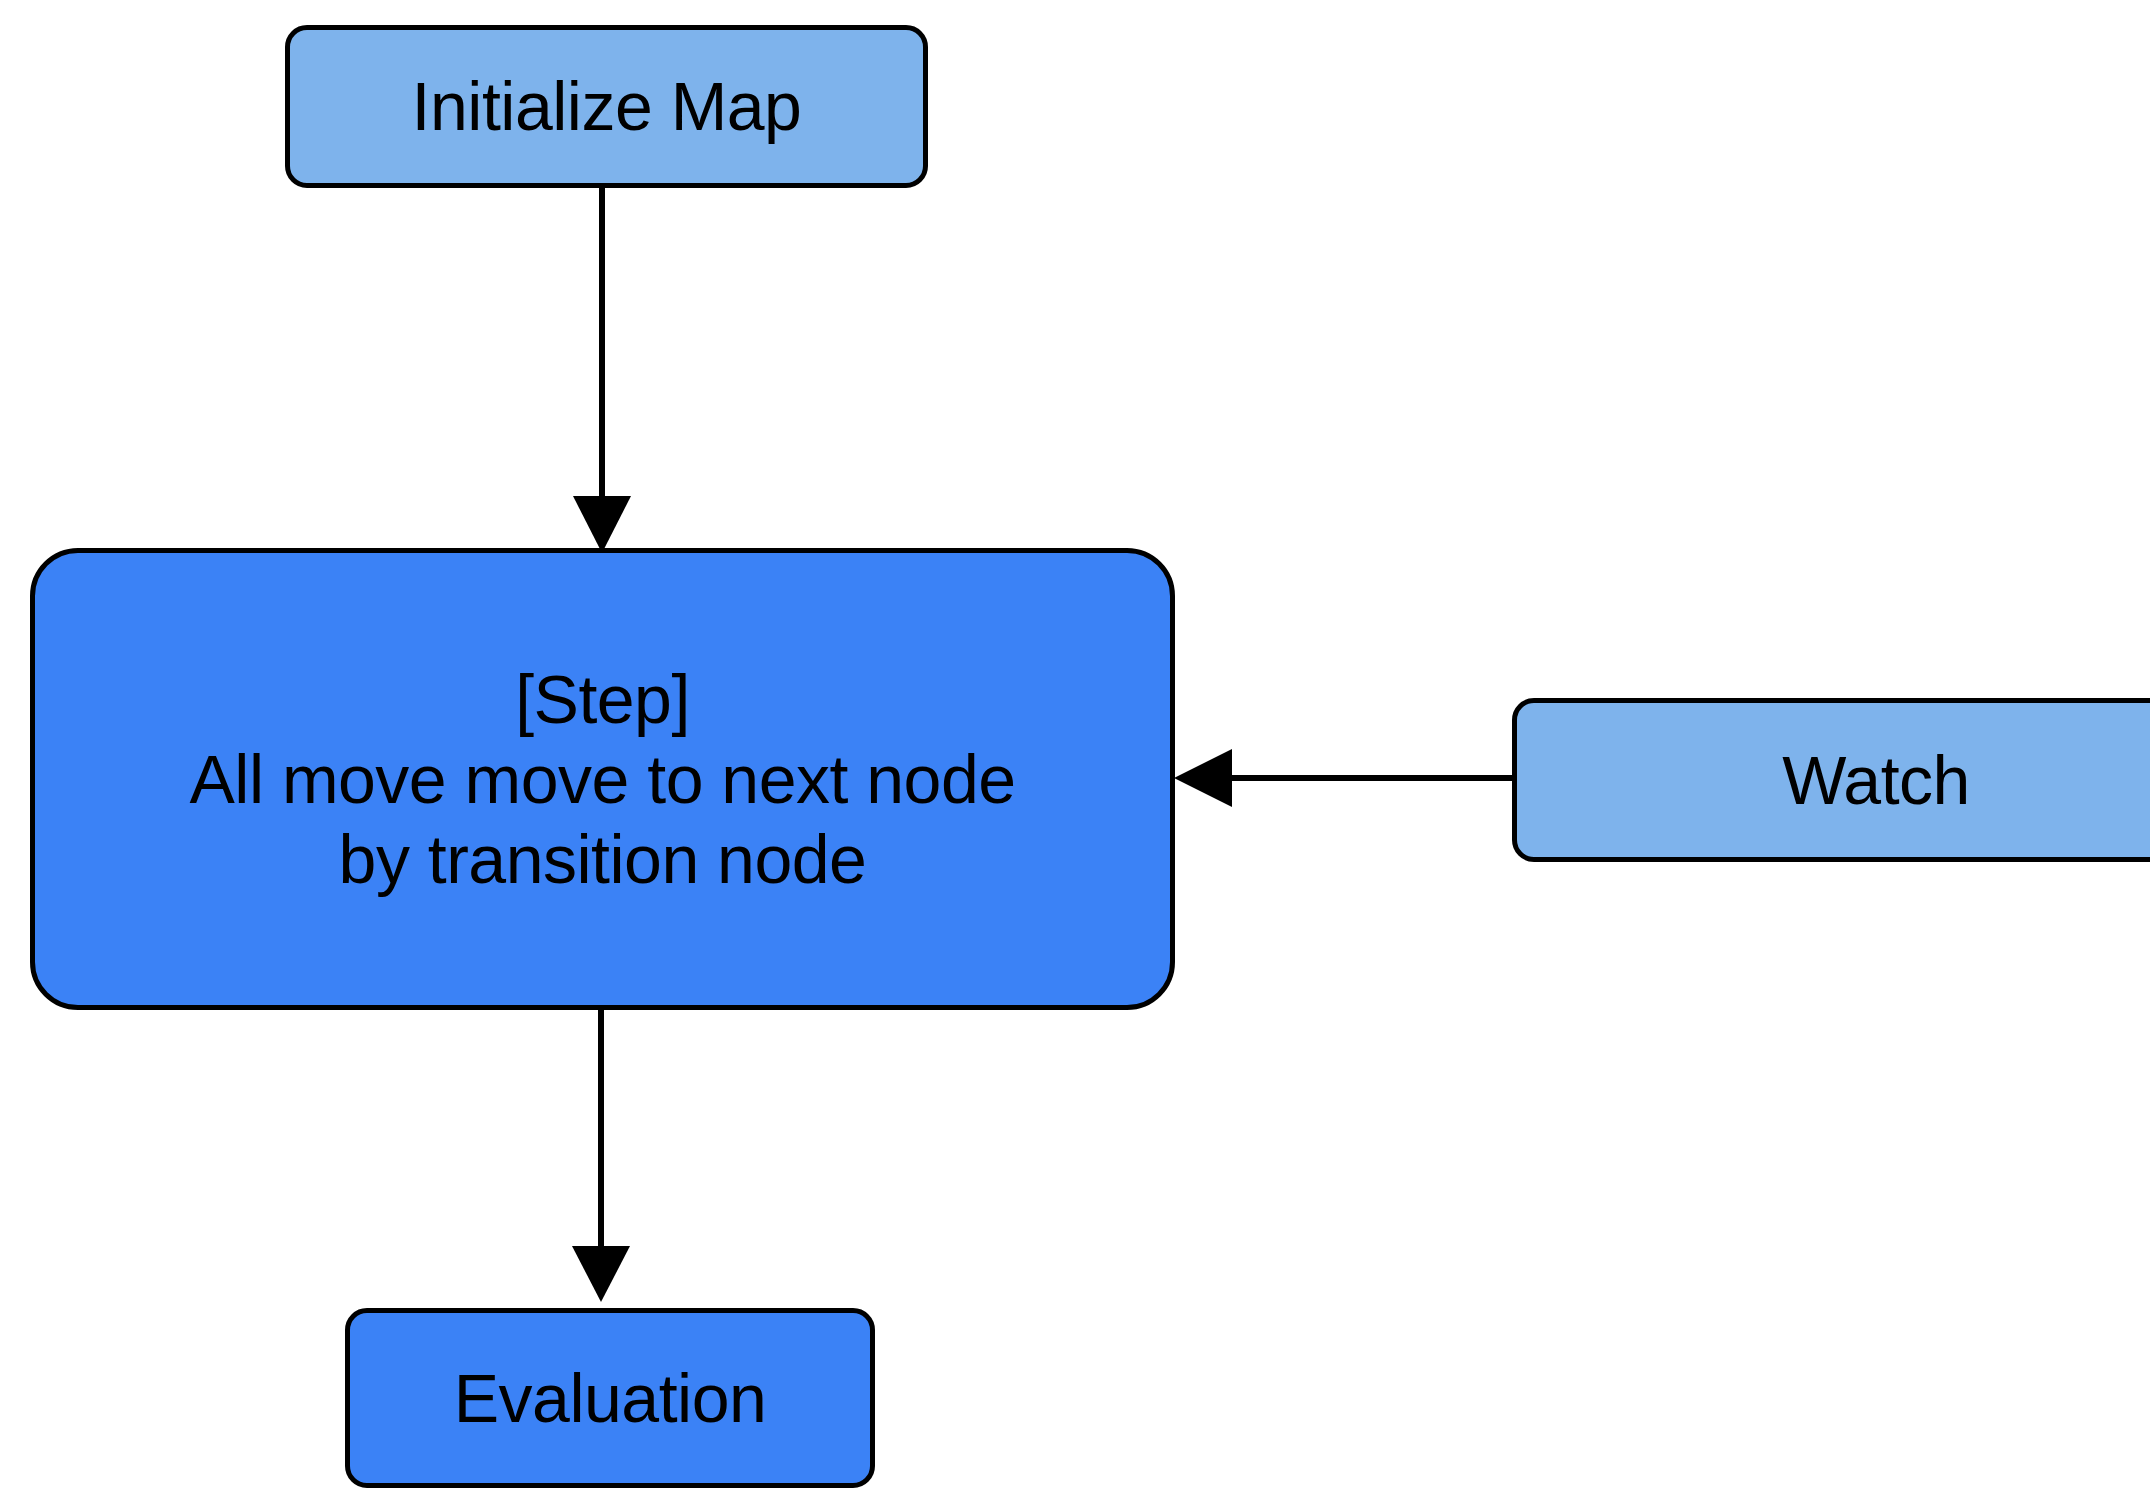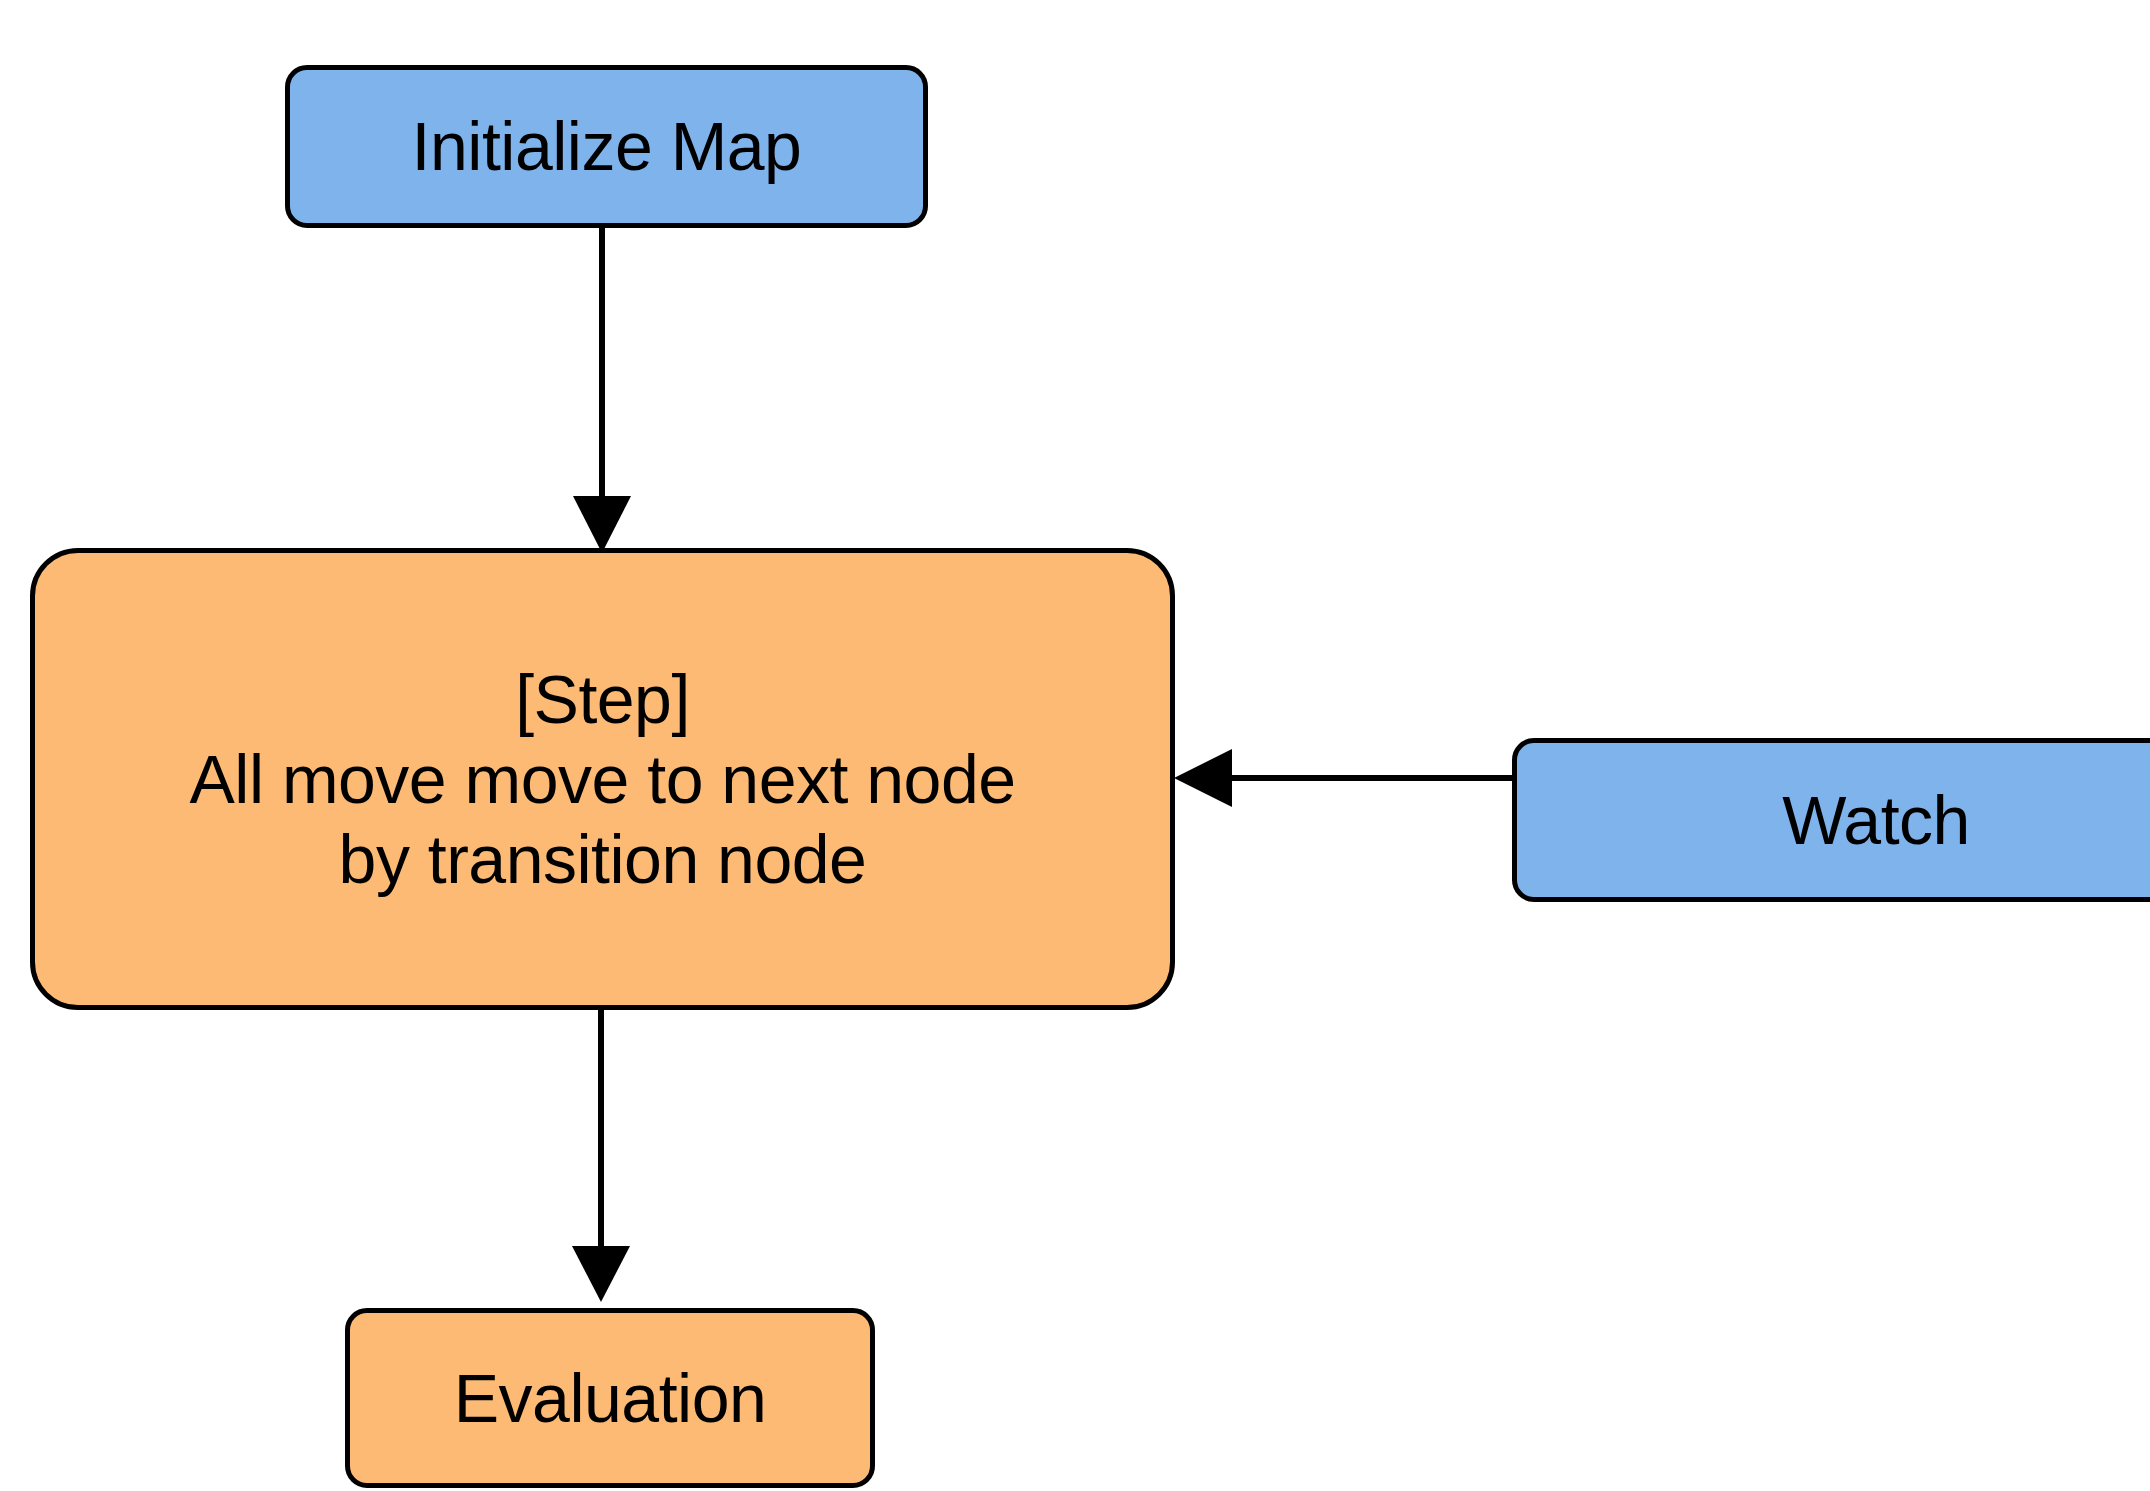--- a/index.html
+++ b/index.html
@@ -25,22 +25,22 @@
     display: flex;
     flex-direction: column;
     align-items: center;
     justify-content: center;
     text-align: center;
     color: #000000;
     line-height: 1.18;
     letter-spacing: -0.5px;
     z-index: 3;
   }
-  .node-blue { background: #7EB3EC; margin-top: 40px; }
-  .node-pink { background: #fdba74; }
+  .node-blue { background: #7EB3EC; }
+  .node-pink { background: #3b82f6; }
 
   #node-initialize-map {
     left: 285px;
     top: 25px;
     width: 643px;
     height: 163px;
     border-radius: 22px;
     font-size: 68px;
   }
   #node-step {

